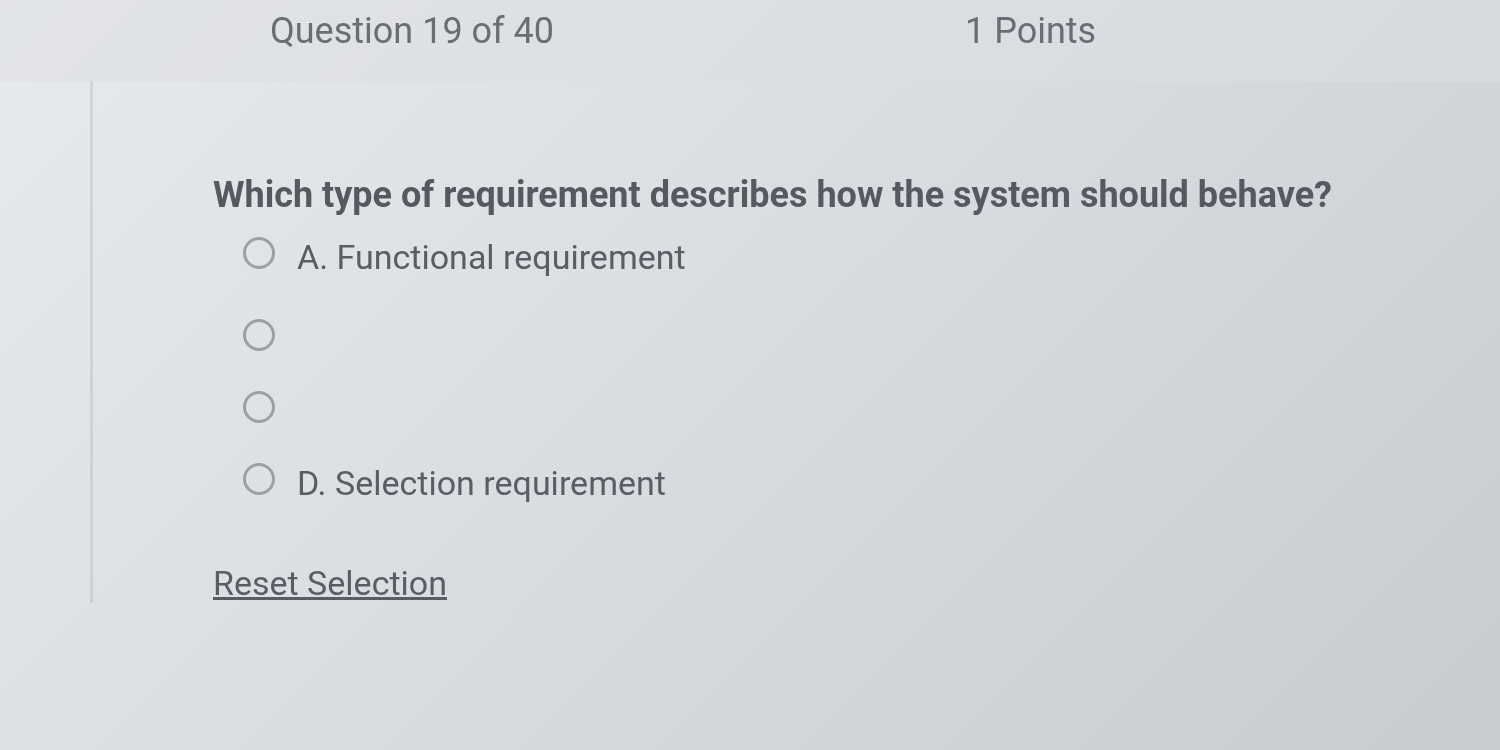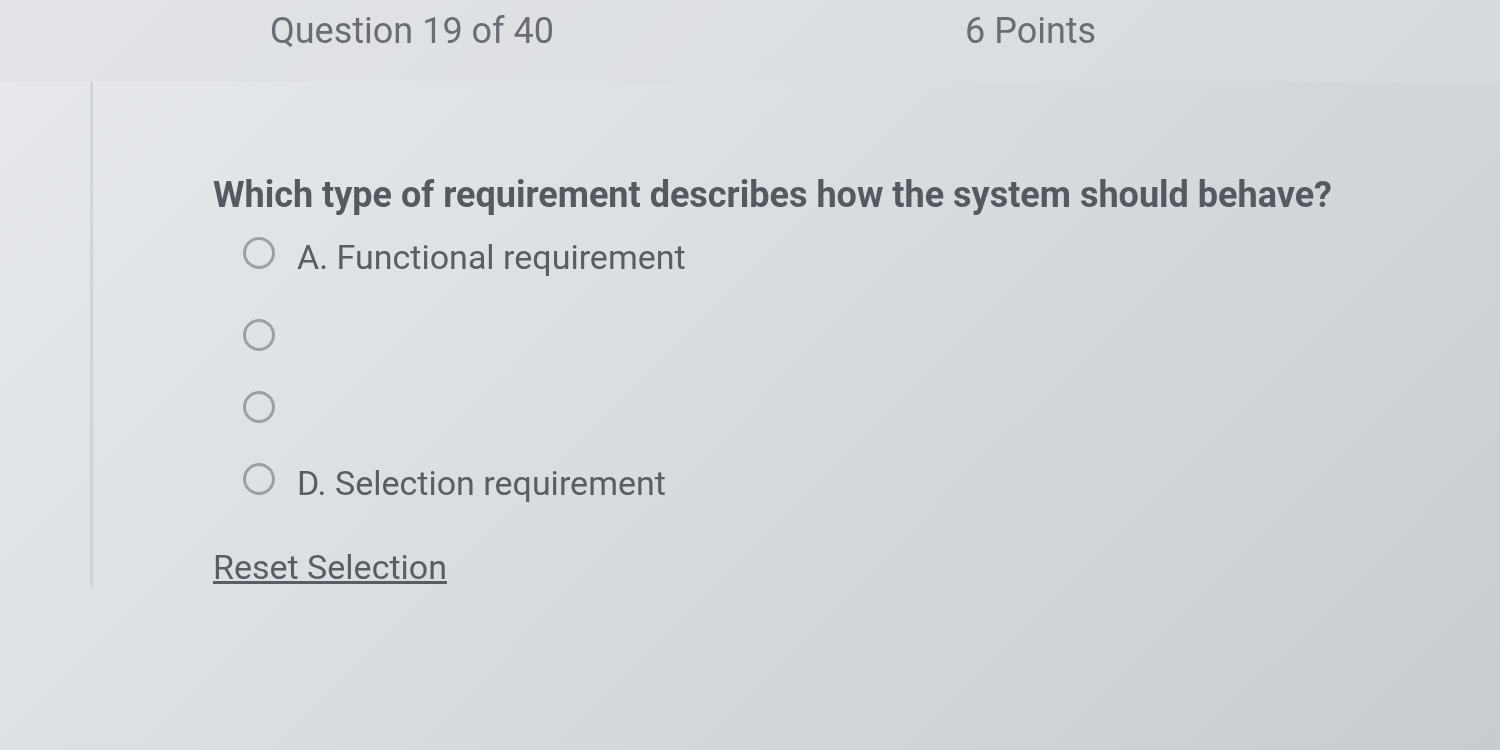--- a/index.html
+++ b/index.html
@@ -68,38 +68,38 @@
       background: transparent;
       cursor: pointer;
     }
     .option-label {
       font-size: 34px;
       color: #5a5e64;
       font-weight: 400;
     }
     .reset-link {
       display: inline-block;
-      margin-top: 4px;
+      margin-top: 20px;
       margin-left: 0px;
       font-size: 34px;
       color: #5a5e64;
       text-decoration: underline;
       cursor: pointer;
       font-weight: 400;
     }
     .option-a-row {
       margin-bottom: 42px;
     }
   </style>
 </head>
 <body>
 
 <div class="header-bar">
   <div class="question-number">Question 19 of 40</div>
-  <div class="points">6 Points</div>
+  <div class="points">1 Points</div>
 </div>
 
 <div class="content">
   <div class="question-text">Which type of requirement describes how the system should behave?</div>
 
   <div class="option-row option-a-row">
     <div class="radio-circle"></div>
     <div class="option-label">A. Functional requirement</div>
   </div>
 

